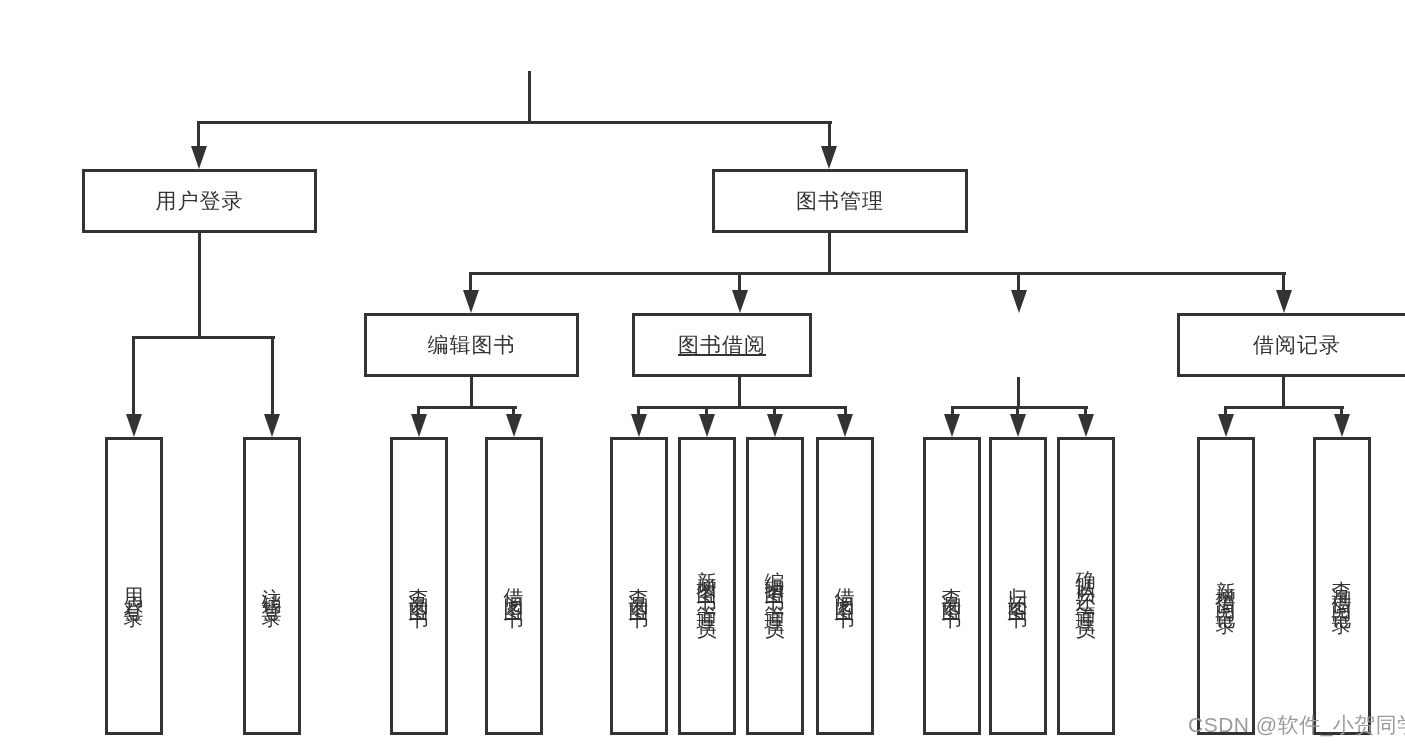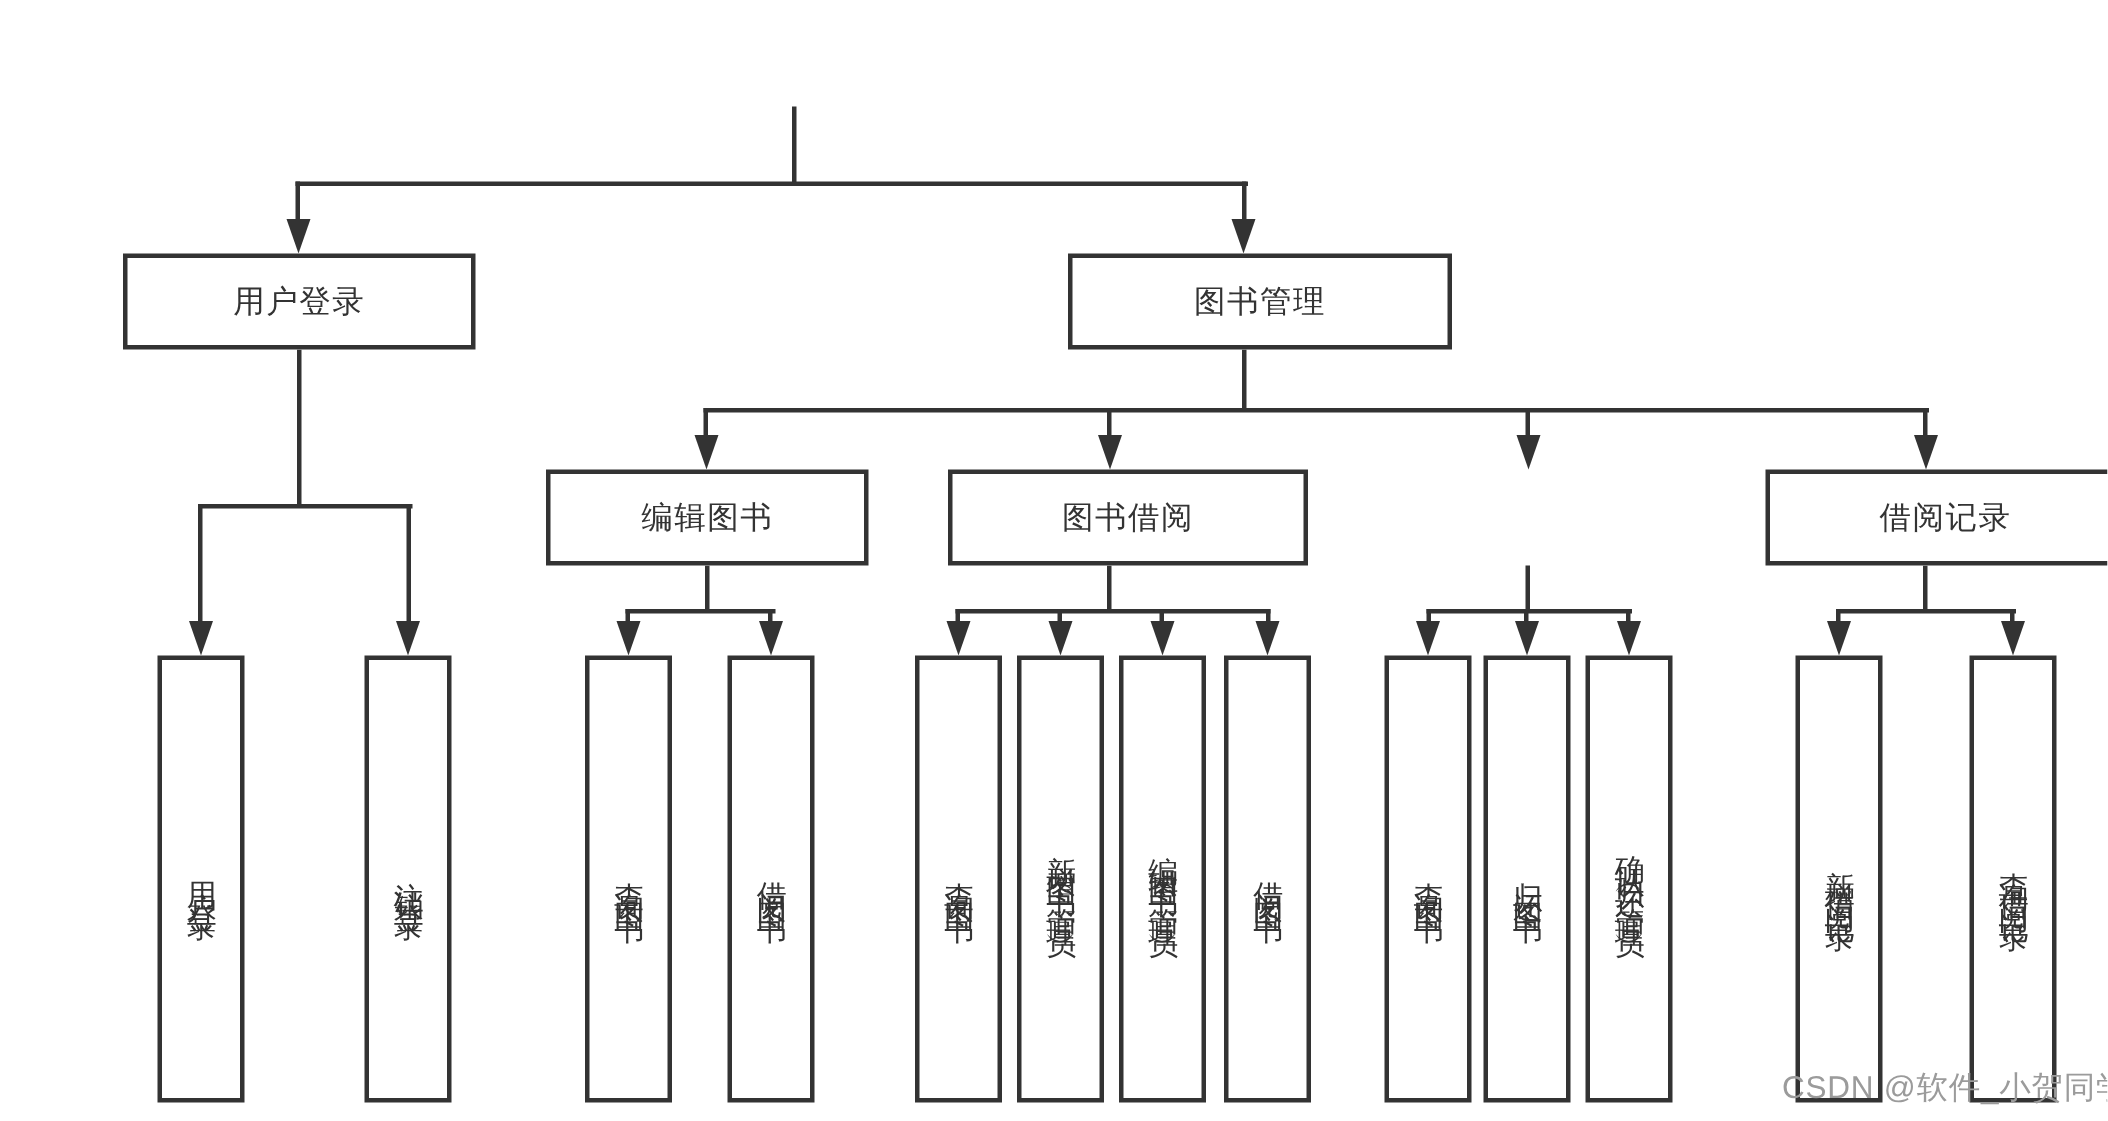--- a/index.html
+++ b/index.html
@@ -103,21 +103,21 @@
   <div class="box hbox" style="left:82px; top:169px; width:235px; height:64px;">
     <span>用户登录</span>
   </div>
   <div class="box hbox" style="left:712px; top:169px; width:256px; height:64px;">
     <span>图书管理</span>
   </div>
 
   <div class="box hbox" style="left:364px; top:313px; width:215px; height:64px;">
     <span>编辑图书</span>
   </div>
-  <div class="box hbox" style="left:632px; top:313px; width:240px; height:64px;">
+  <div class="box hbox" style="left:632px; top:313px; width:180px; height:64px;text-decoration:underline;">
     <span>图书借阅</span>
   </div>
   <div class="box hbox" style="left:1177px; top:313px; width:240px; height:64px;">
     <span>借阅记录</span>
   </div>
 
   <div class="box vbox" style="left:105px; top:437px; width:58px; height:298px;">
     <span class="vtxt">用户登录</span>
   </div>
   <div class="box vbox" style="left:243px; top:437px; width:58px; height:298px;">

